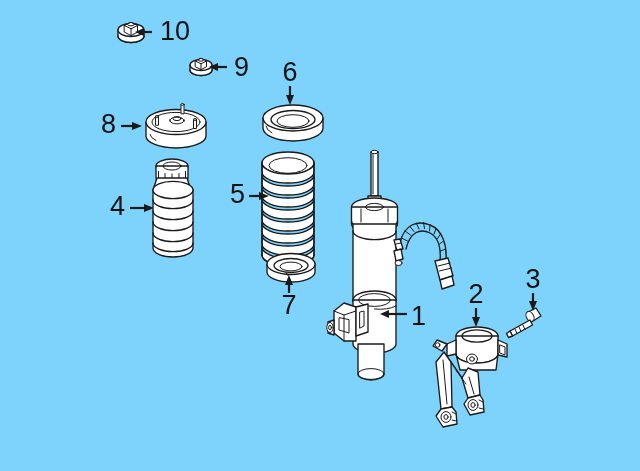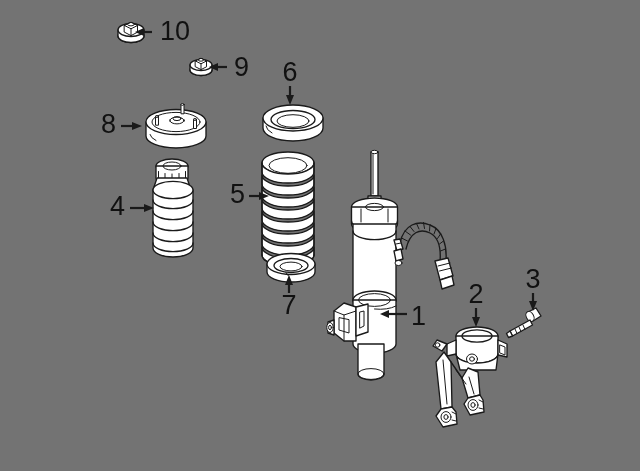--- a/index.html
+++ b/index.html
@@ -10,21 +10,21 @@
   body {
     width: 640px;
     height: 471px;
     font-family: "Liberation Sans", sans-serif;
     overflow: hidden;
   }
   #diagram-root {
     position: relative;
     width: 640px;
     height: 471px;
-    background: #737373;
+    background: #7dd3fc;
     text-align: right;
   }
   svg.diagram {
     position: absolute;
     top: 0;
     left: 0;
     width: 640px;
     height: 471px;
   }
   .ln {

